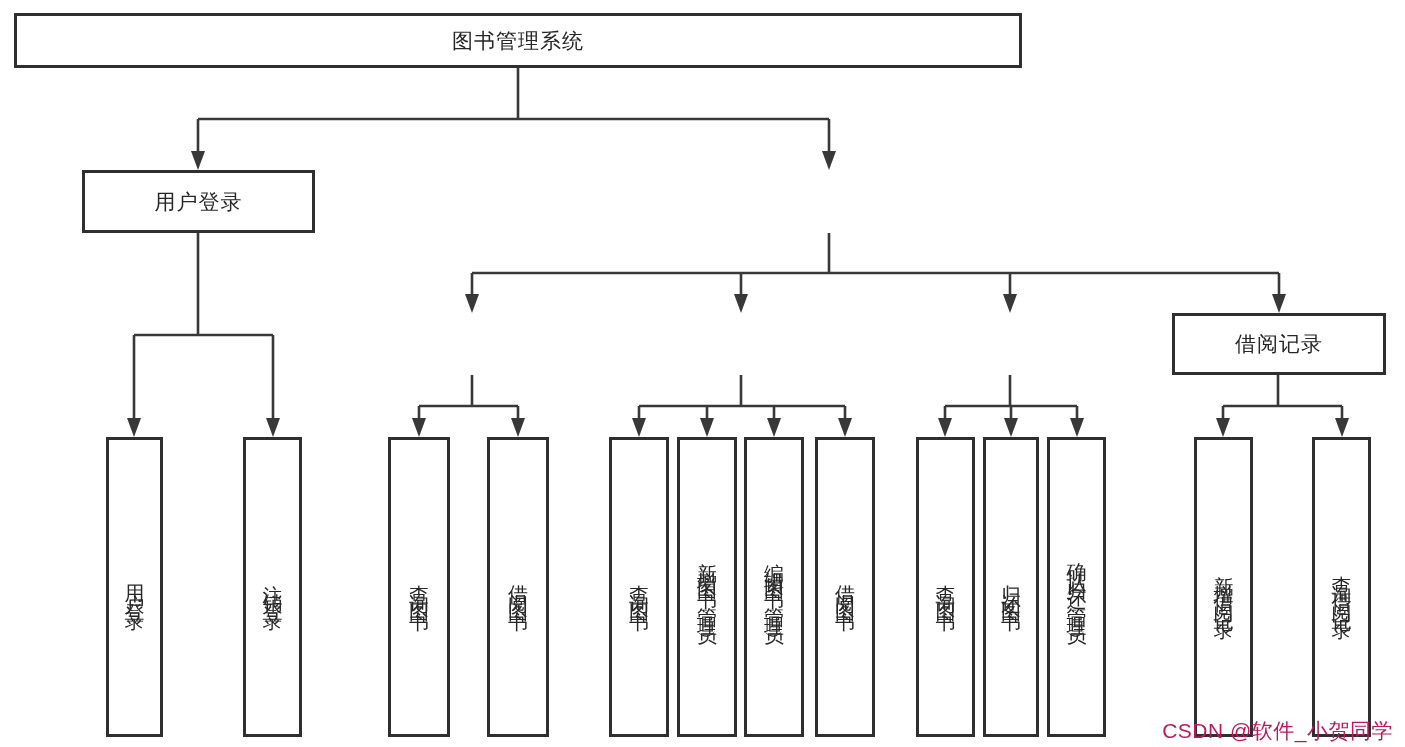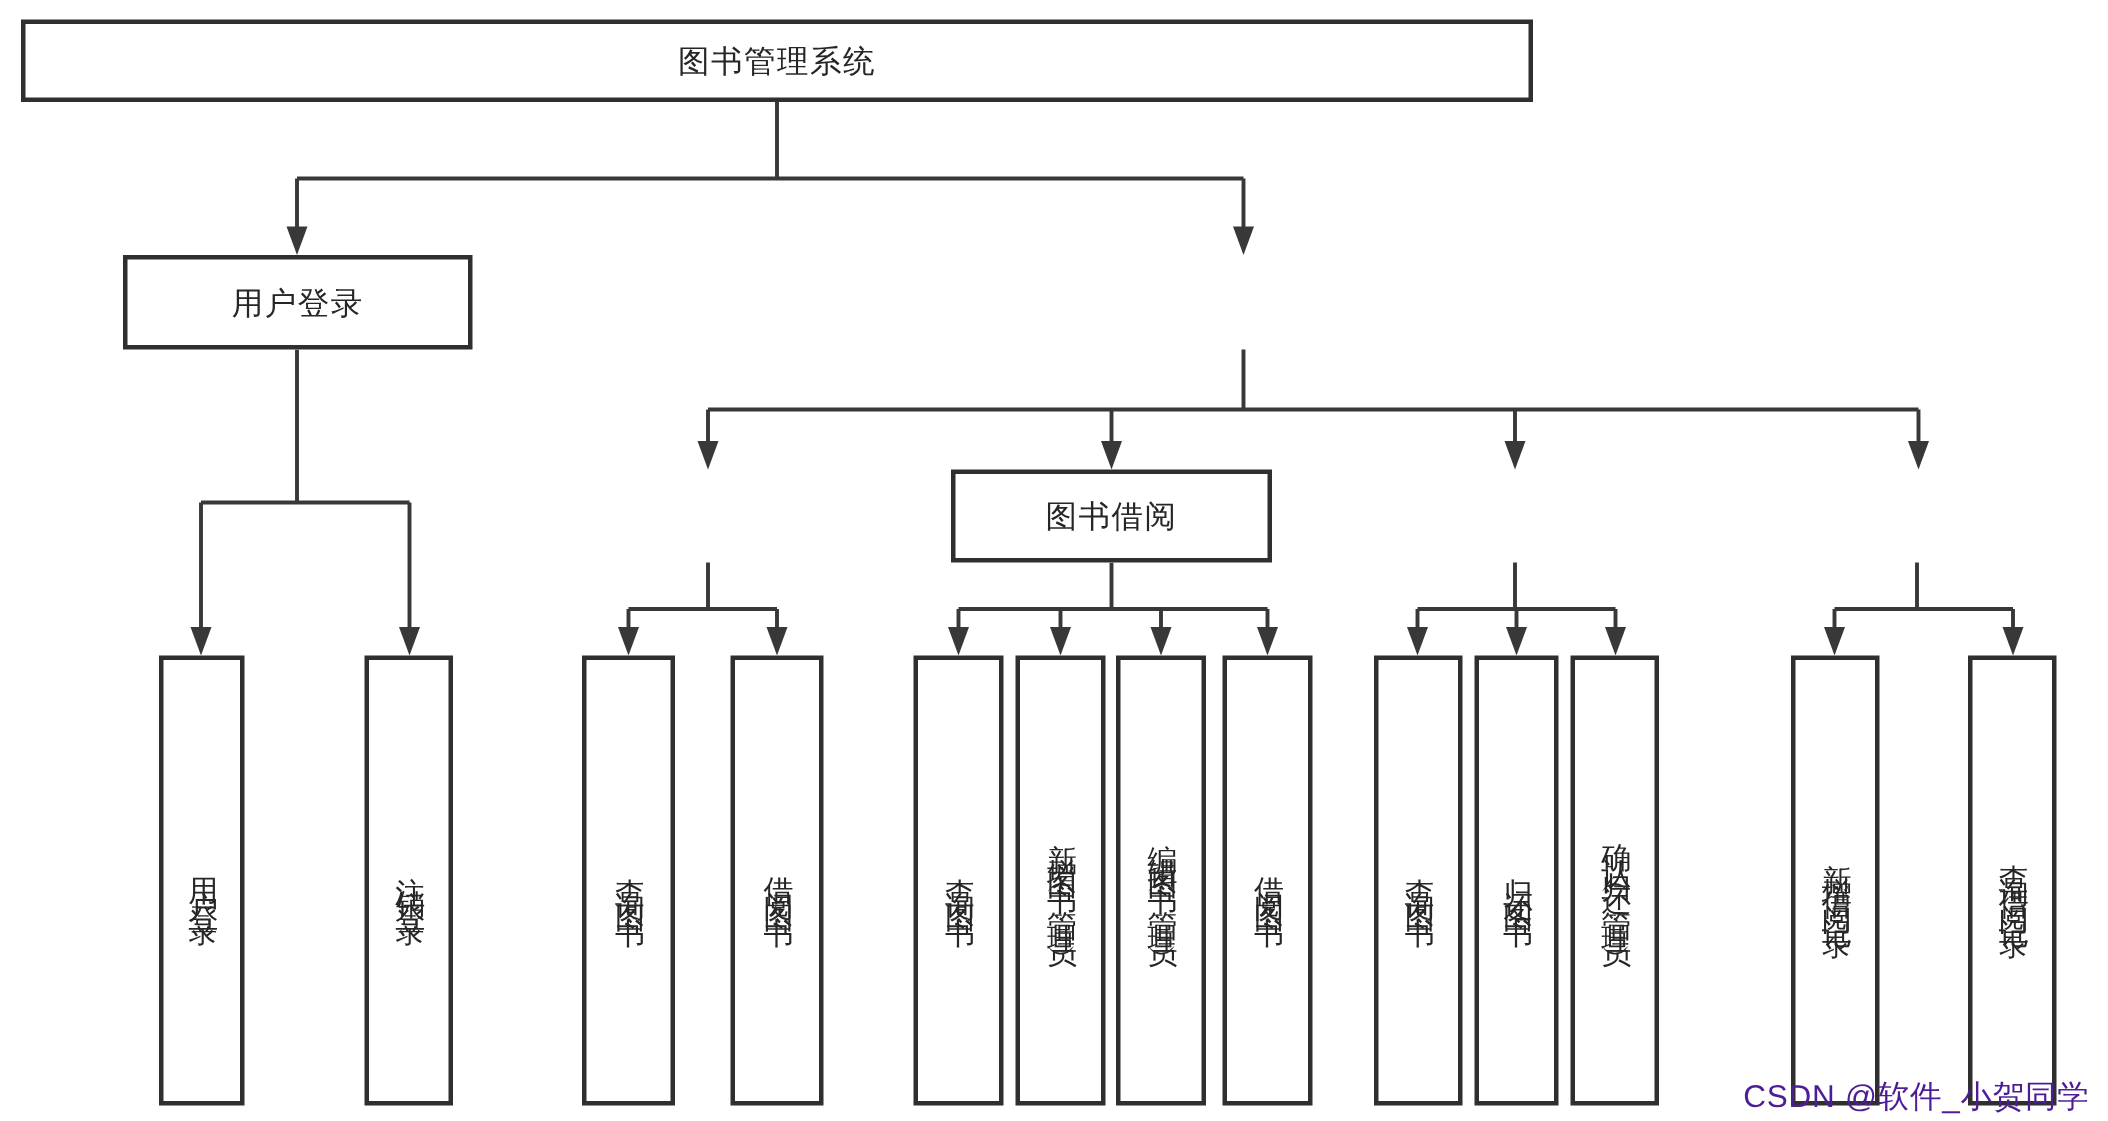--- a/index.html
+++ b/index.html
@@ -34,21 +34,21 @@
     line-height: 1.15;
     letter-spacing: 9px;
     white-space: nowrap;
   }
   .watermark {
     position: absolute;
     right: 12px;
     bottom: 2px;
     font-size: 21px;
     letter-spacing: 0.5px;
-    color: #4c1d95;
+    color: #be185d;
     z-index: 3;
     white-space: nowrap;
   }
 </style>
 </head>
 <body>
 
 <div class="canvas">
 
   <svg class="connectors" viewBox="0 0 1405 747" xmlns="http://www.w3.org/2000/svg">
@@ -110,22 +110,22 @@
   </svg>
 
   <div class="box" style="left:14px;top:13px;width:1008px;height:55px">
     <span class="hlabel">图书管理系统</span>
   </div>
 
   <div class="box" style="left:82px;top:170px;width:233px;height:63px">
     <span class="hlabel">用户登录</span>
   </div>
 
-  <div class="box" style="left:634px;top:313px;width:214px;height:62px">
-    <span class="hlabel">图书借阅</span>
+  <div class="box" style="left:1172px;top:313px;width:214px;height:62px">
+    <span class="hlabel">借阅记录</span>
   </div>
 
   <div class="box leaf" style="left:106px;top:437px;width:57px;height:300px">
     <span class="vlabel">用户登录</span>
   </div>
   <div class="box leaf" style="left:243px;top:437px;width:59px;height:300px">
     <span class="vlabel">注销登录</span>
   </div>
 
   <div class="box leaf" style="left:388px;top:437px;width:62px;height:300px">

